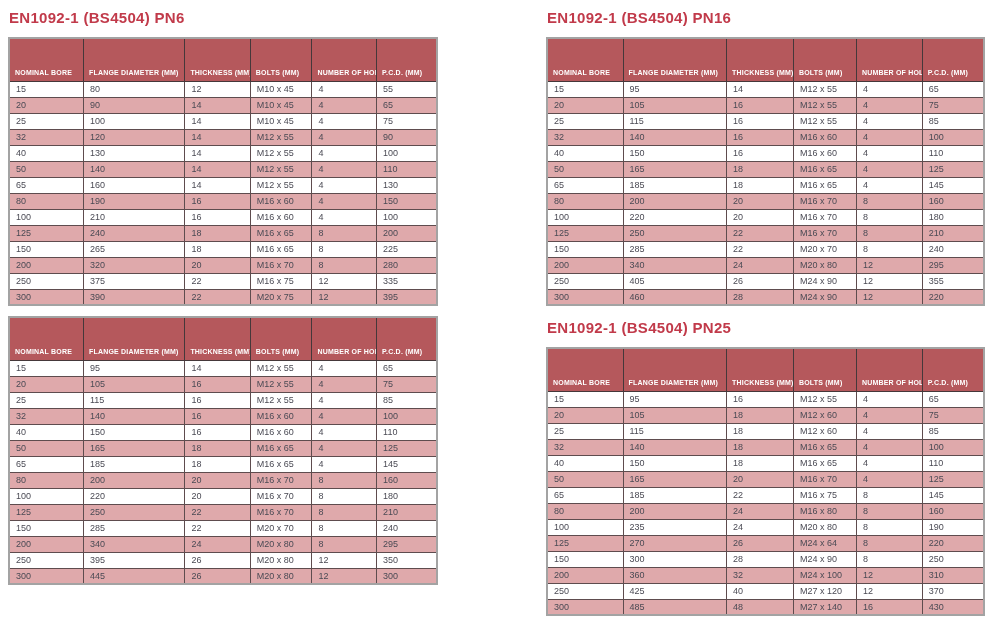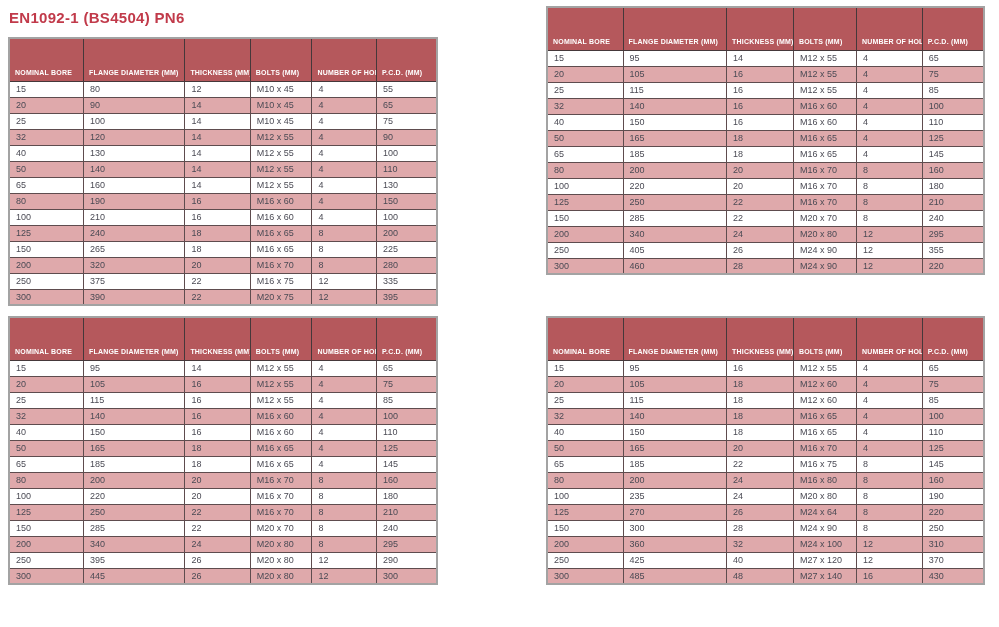--- a/index.html
+++ b/index.html
@@ -205,20 +205,21 @@
             <td>22</td>
             <td>M20 x 75</td>
             <td>12</td>
             <td>395</td>
           </tr>
         </tbody>
     </table>
   </div>
 
   <div class="table-block">
+    <div class="tbl-title">EN1092-1 (BS4504) PN16</div>
     <table class="flange-table">
       <colgroup>
           <col class="c1">
           <col class="c2">
           <col class="c3">
           <col class="c4">
           <col class="c5">
           <col class="c6">
         </colgroup>
       <thead>
@@ -464,35 +465,36 @@
             <td>M20 x 80</td>
             <td>8</td>
             <td>295</td>
           </tr>
           <tr>
             <td>250</td>
             <td>395</td>
             <td>26</td>
             <td>M20 x 80</td>
             <td>12</td>
-            <td>290</td>
+            <td>350</td>
           </tr>
           <tr>
             <td>300</td>
             <td>445</td>
             <td>26</td>
             <td>M20 x 80</td>
             <td>12</td>
             <td>300</td>
           </tr>
         </tbody>
     </table>
   </div>
 
   <div class="table-block">
+    <div class="tbl-title">EN1092-1 (BS4504) PN25</div>
     <table class="flange-table">
       <colgroup>
           <col class="c1">
           <col class="c2">
           <col class="c3">
           <col class="c4">
           <col class="c5">
           <col class="c6">
         </colgroup>
       <thead>

